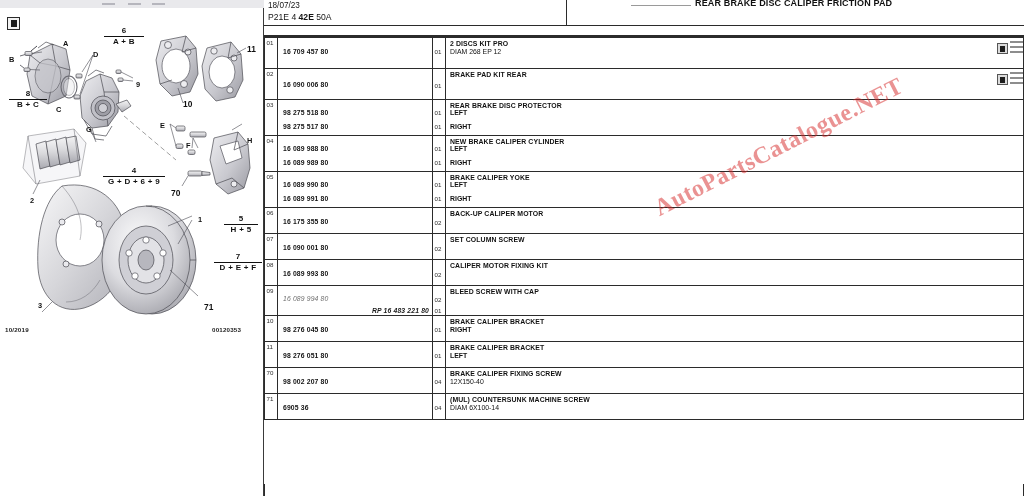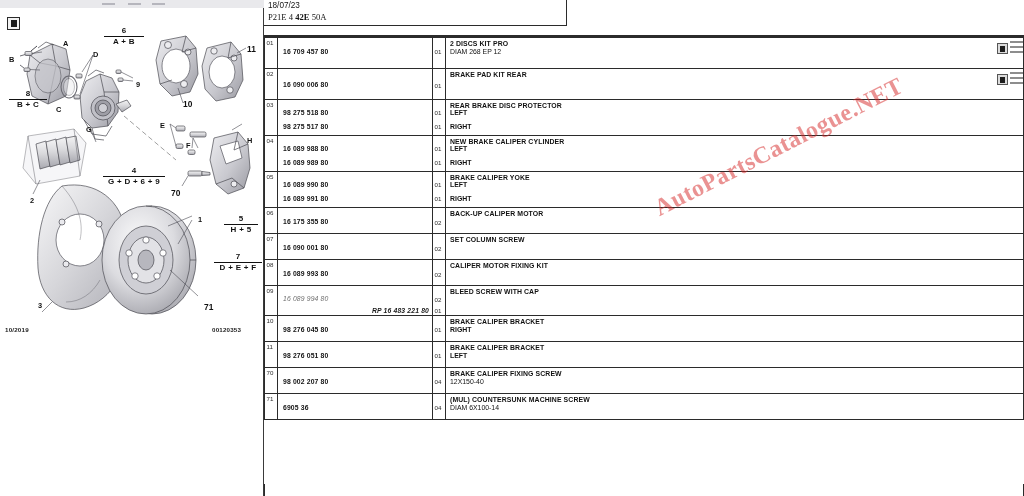--- a/index.html
+++ b/index.html
@@ -92,21 +92,21 @@
     width: 303px; height: 26px;
     border-right: 1px solid #2b2b2b;
     border-bottom: 1px solid #2b2b2b;
   }
   .hdr-left .line1 {
     position: absolute; left: 4px; top: 1px;
     font-size: 8.2px; color: #141414;
   }
   .hdr-left .line2 {
     position: absolute; left: 4px; top: 12px;
-    font-size: 8.6px; color: #141414; font-family: Liberation Serif, serif;
+    font-size: 8.6px; color: #141414;
   }
   .hdr-left .line2 b { font-weight: bold; }
 
   .hdr-title {
     position: absolute; left: 303px; top: 0;
     width: 457px; height: 26px;
     border-bottom: 1px solid #2b2b2b;
   }
   .hdr-title .t {
     position: absolute; left: 128px; top: -2px;
@@ -464,20 +464,24 @@
     <div class="foot-right">00120353</div>
   </div>
 
   <div class="data-panel">
 
     <div class="hdr-left">
       <div class="line1">18/07/23</div>
       <div class="line2"><span>P21E 4 </span><b>42E</b><span> 50A</span></div>
     </div>
 
+    <div class="hdr-title">
+      <div class="leader"></div>
+      <div class="t">REAR BRAKE DISC CALIPER FRICTION PAD</div>
+    </div>
 
     <div class="hdr-gap"></div>
 
     <div class="tbl" id="tbl">
         <div class="row" style="height: 31px;">
           <div class="idx">
             <span>01</span>
           </div>
           <div class="pn-col">
             <div class="pn" style="top: 10px;">16 709 457 80</div>

